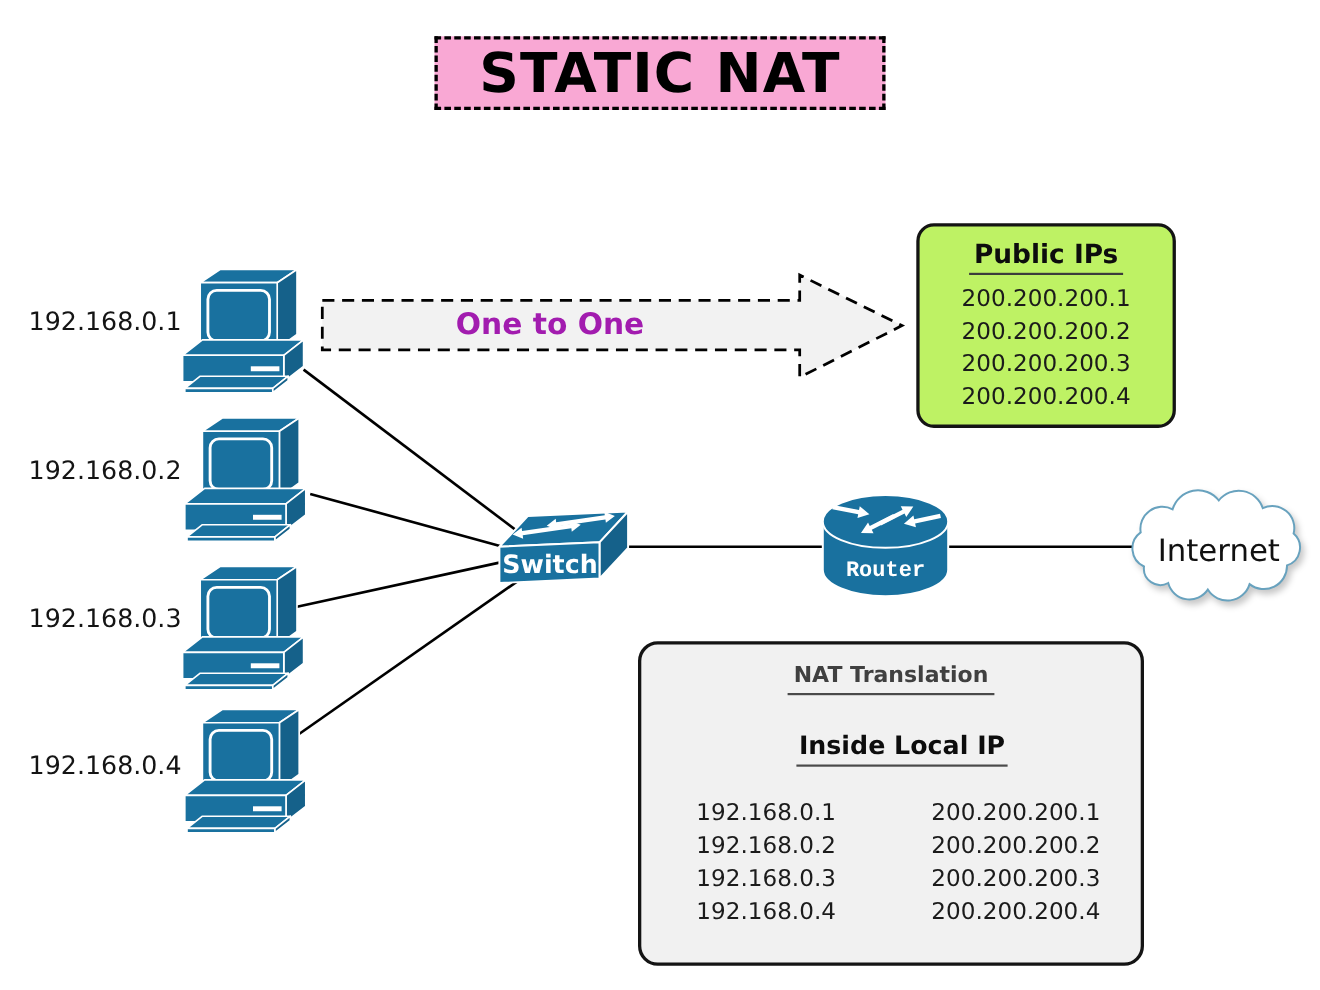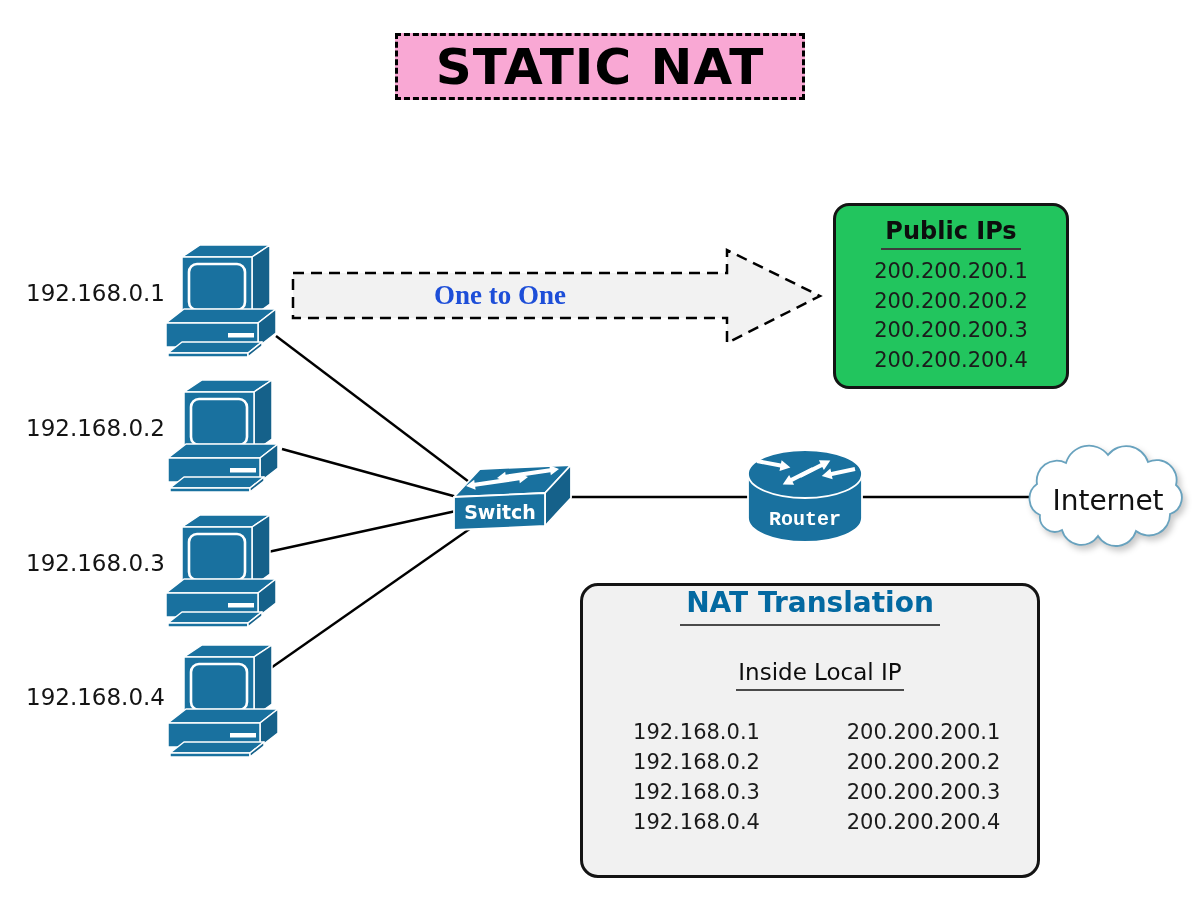--- a/index.html
+++ b/index.html
@@ -18,42 +18,42 @@
   .cloud{fill:#ffffff;stroke:var(--cloud-stroke);stroke-width:1.8;
          filter:drop-shadow(3px 4px 3px rgba(0,0,0,0.22));}
   .big-arrow{fill:#f2f2f2;stroke:#000;stroke-width:2.5;stroke-dasharray:11 7;stroke-linejoin:miter;}
   .warrow{fill:#ffffff;}
 
   .title-box{left:395px;top:33px;width:404px;height:61px;border:3px dashed #000;background:#f9a8d4;
              display:flex;align-items:center;justify-content:center;
              font-size:50px;font-weight:900;letter-spacing:1px;color:#000;}
   .ip-label{left:26px;width:145px;height:30px;font-size:23px;color:#141414;white-space:nowrap;}
   .arrow-label{left:360px;top:280px;width:280px;text-align:center;
-               font-size:27px;font-weight:800;color:#1d4ed8;font-family:Liberation Serif, serif;}
+               font-size:27px;font-weight:800;color:#a21caf;}
 
-  .pub-box{left:833px;top:203px;width:230px;height:180px;background:#22c55e;
+  .pub-box{left:833px;top:203px;width:230px;height:180px;background:#bef264;
            border:3px solid #141414;border-radius:16px;text-align:center;}
   .pub-title{display:inline-block;margin-top:11px;font-size:24px;font-weight:800;color:#0d0d0d;
              border-bottom:2px solid #3c3c3c;padding:0 4px 3px;}
   .pub-list{margin-top:7px;}
   .pub-ip{font-size:21px;line-height:29.5px;color:#1b1b1b;}
 
   .switch-label{left:454px;top:501px;width:92px;text-align:center;
-                font-size:19px;font-weight:600;color:#fff;}
+                font-size:23px;font-weight:600;color:#fff;}
   .router-label{left:745px;top:508px;width:120px;text-align:center;
                 font-size:20px;font-weight:600;color:#fff;font-family:Liberation Mono, monospace;}
   .internet-label{left:1040px;top:484px;width:136px;text-align:center;
                   font-size:28px;color:#111;}
 
   .nat-box{left:580px;top:583px;width:454px;height:289px;background:#f1f1f1;
            border:3px solid #141414;border-radius:18px;text-align:center;}
-  .nat-title{display:inline-block;font-size:28px;font-weight:800;color:#0369a1;
+  .nat-title{display:inline-block;margin-top:15px;font-size:20px;font-weight:800;color:#404040;
              border-bottom:2px solid #4a4a4a;padding:0 6px 5px;}
   .nat-cols{display:flex;margin-top:33px;}
-  .nat-col{flex:1;font-size:23px;font-weight:400;color:#0d0d0d;padding-left:20px;}
+  .nat-col{flex:1;font-size:23px;font-weight:700;color:#0d0d0d;padding-left:20px;}
   .nat-col span{display:inline-block;border-bottom:2px solid #4a4a4a;padding:0 2px 4px;}
   .nat-rows{margin-top:26px;}
   .nat-row{display:flex;}
   .nat-cell{flex:1;font-size:21px;line-height:30px;color:#1b1b1b;}
 </style>
 </head>
 <body>
 
 <div class="canvas">
 

